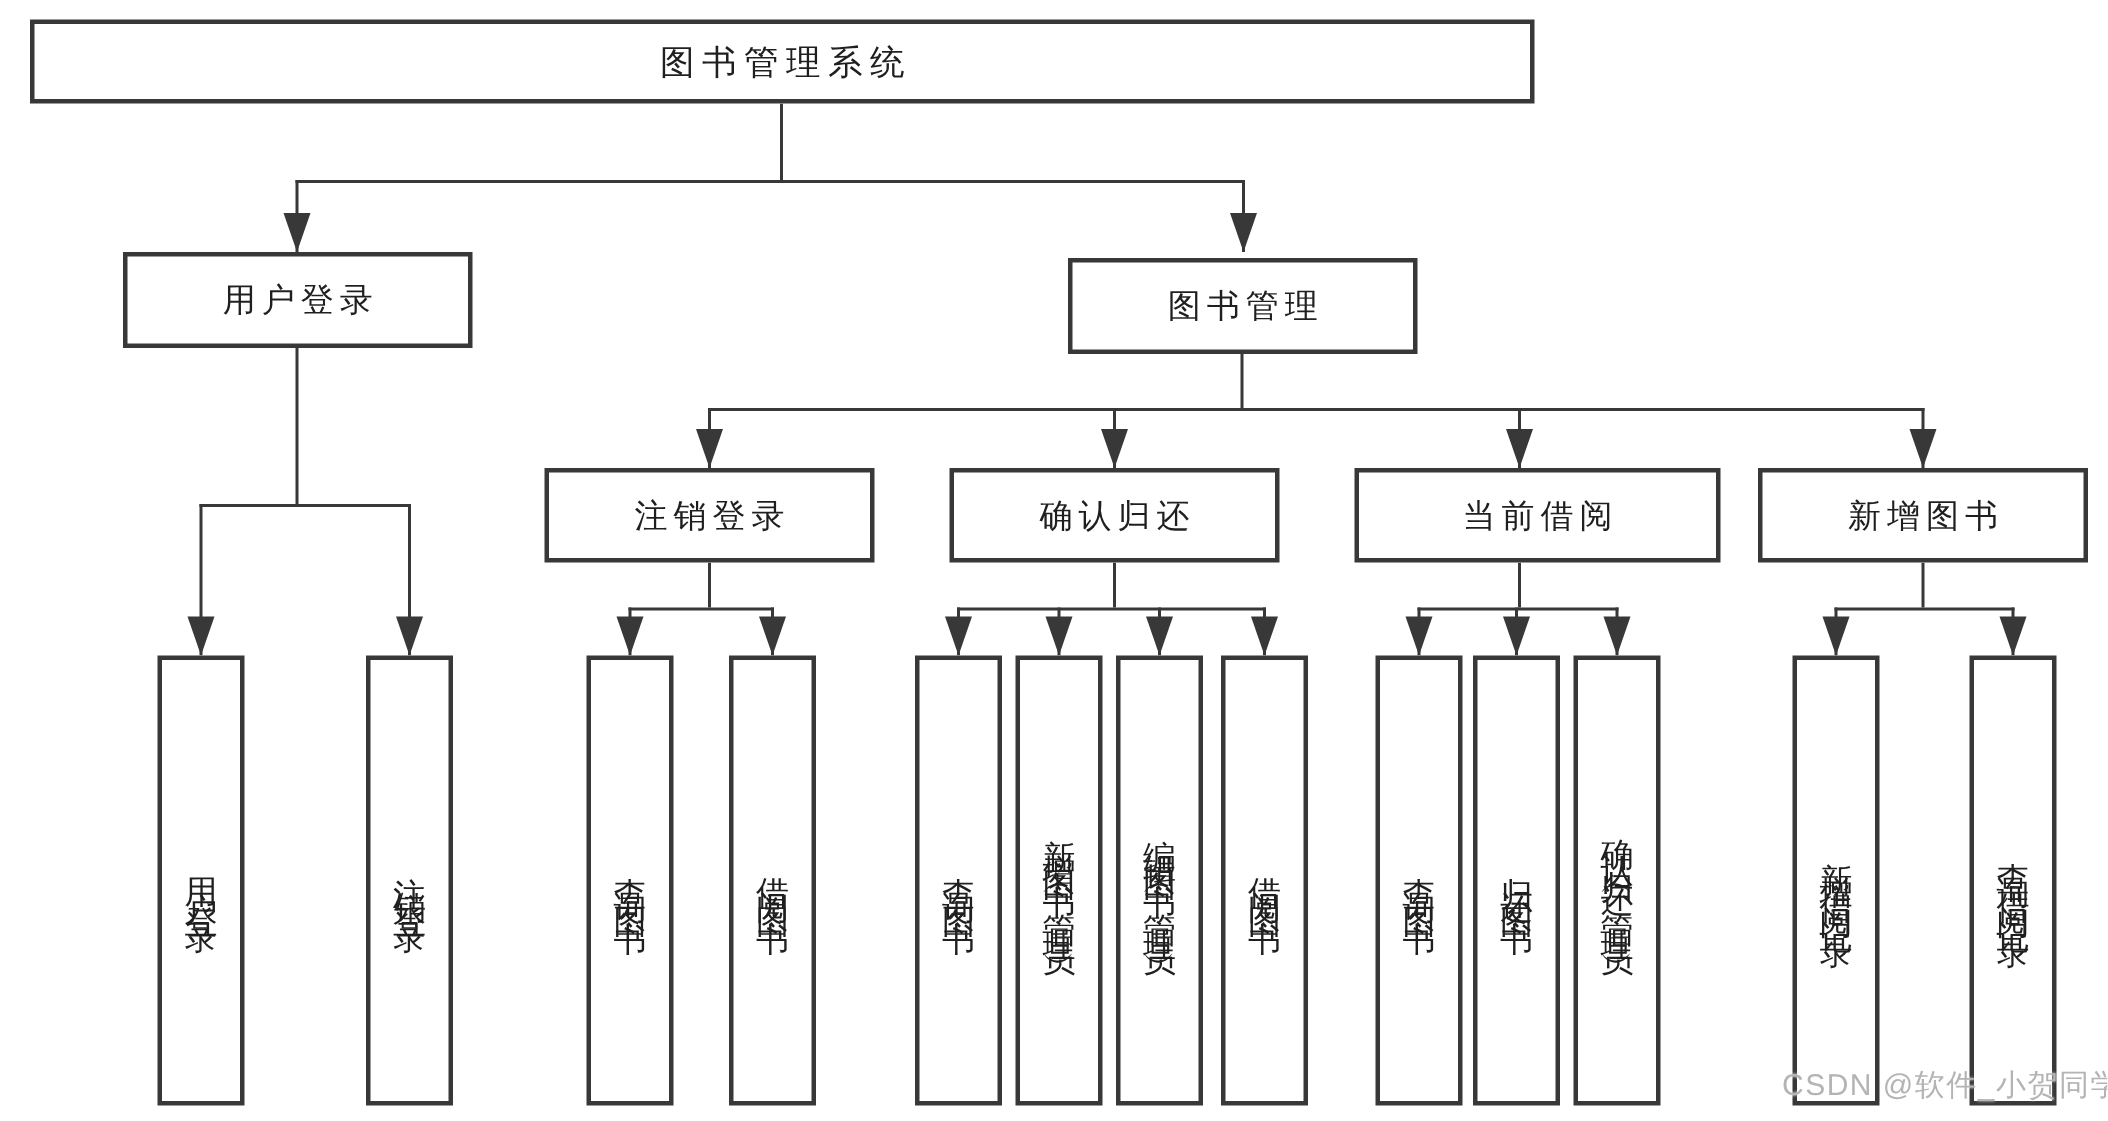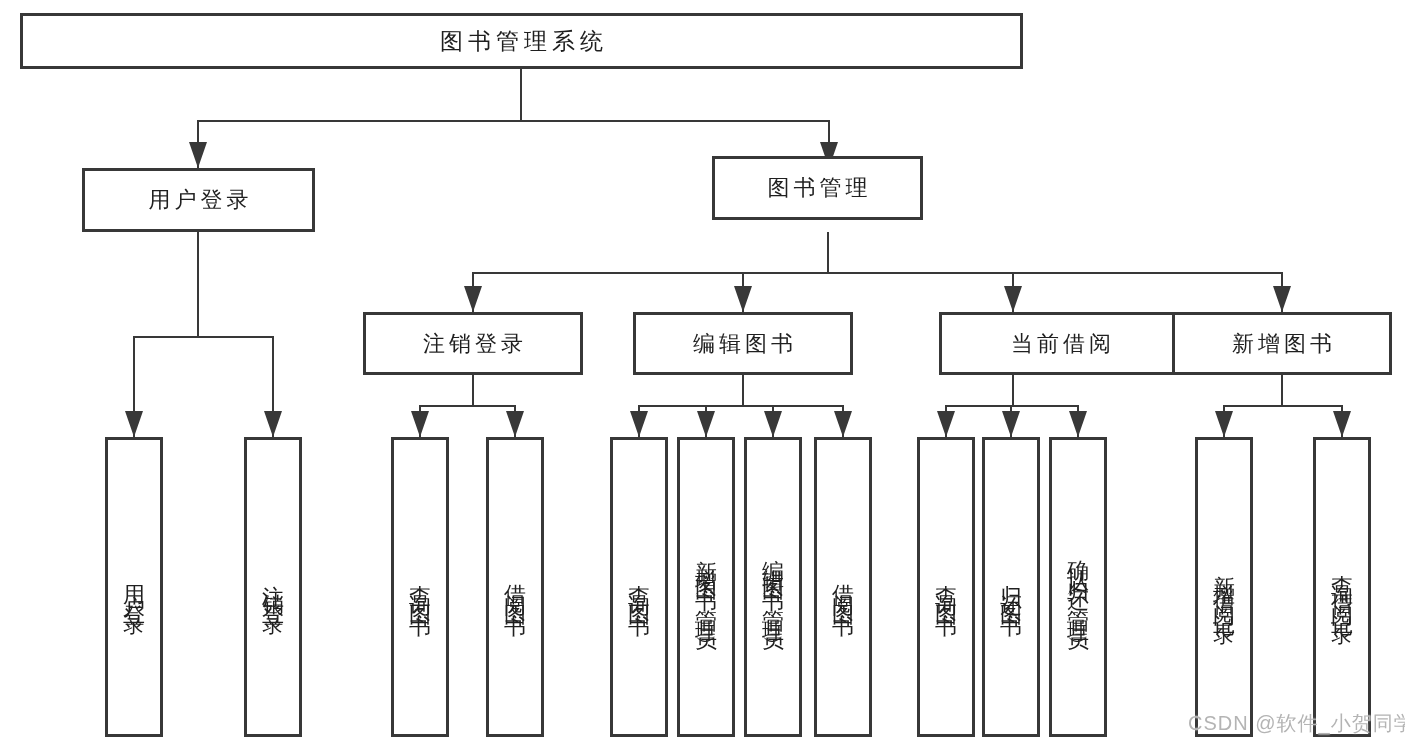--- a/index.html
+++ b/index.html
@@ -59,25 +59,25 @@
   }
 </style>
 </head>
 <body>
 
 <div class="canvas">
 
   <div class="node root" style="left:20px;top:13px;width:1003px;height:56px">图书管理系统</div>
 
   <div class="node" style="left:82px;top:168px;width:233px;height:64px">用户登录</div>
-  <div class="node" style="left:712px;top:156px;width:211px;height:64px">图书管理</div>
+  <div class="node" style="left:712px;top:172px;width:233px;height:64px">图书管理</div>
 
   <div class="node" style="left:363px;top:312px;width:220px;height:63px">注销登录</div>
-  <div class="node" style="left:633px;top:312px;width:220px;height:63px">编辑图书</div>
-  <div class="node" style="left:939px;top:312px;width:244px;height:63px">当前借阅</div>
+  <div class="node" style="left:633px;top:312px;width:220px;height:63px">确认归还</div>
+  <div class="node" style="left:903px;top:312px;width:244px;height:63px">当前借阅</div>
   <div class="node" style="left:1172px;top:312px;width:220px;height:63px">新增图书</div>
 
   <div class="node leaf" style="left:105px;top:437px;width:58px;height:300px">用户登录</div>
   <div class="node leaf" style="left:244px;top:437px;width:58px;height:300px">注销登录</div>
 
   <div class="node leaf" style="left:391px;top:437px;width:58px;height:300px">查询图书</div>
   <div class="node leaf" style="left:486px;top:437px;width:58px;height:300px">借阅图书</div>
 
   <div class="node leaf" style="left:610px;top:437px;width:58px;height:300px">查询图书</div>
   <div class="node leaf" style="left:677px;top:437px;width:58px;height:300px">新增图书（管理员）</div>

